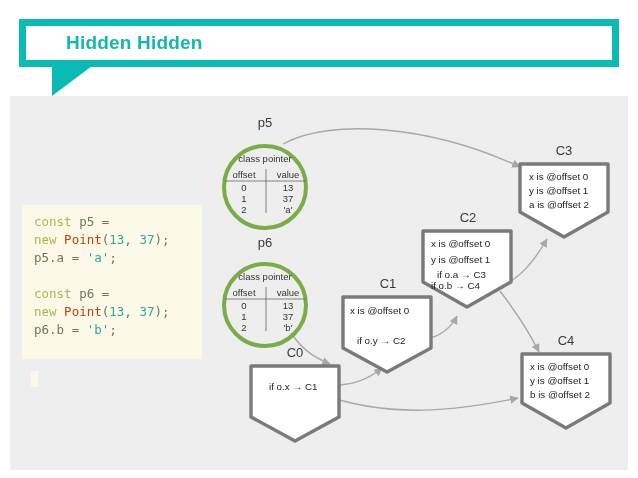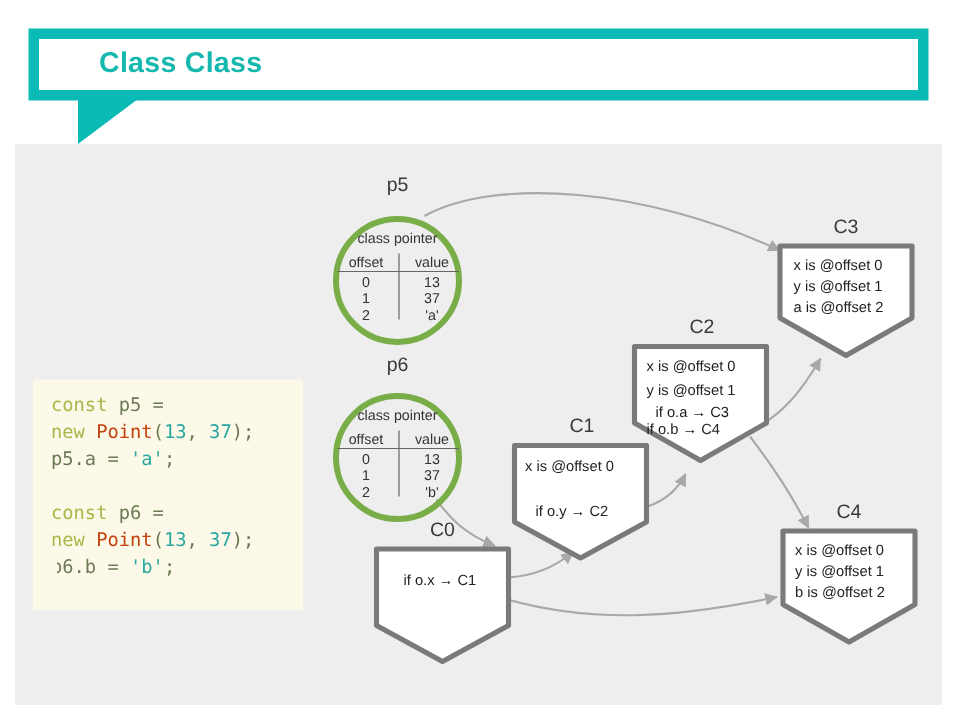--- a/index.html
+++ b/index.html
@@ -71,21 +71,20 @@
     width: 180px;
     height: 154px;
     background: #fdf9e8;
     box-sizing: border-box;
     padding: 8px 10px 8px 12px;
     font-family: "DejaVu Sans Mono", monospace;
     font-size: 12.5px;
     line-height: 18px;
     color: #6b7a55;
     white-space: pre;
-    margin-top: 48px;
   }
   .tok-kw   { color: #a6b84a; }
   .tok-fn   { color: #c2410c; }
   .tok-num  { color: #2aa8a0; }
   .tok-str  { color: #2aa8a0; }
   .tok-plain{ color: #6b7a55; }
   #code-caret {
     position: absolute;
     left: 31px;
     top: 371px;
@@ -145,21 +144,21 @@
     font-family: "Liberation Sans", sans-serif;
     font-size: 9.8px;
     fill: #222222;
   }
 </style>
 </head>
 <body>
 
 <div id="header-bubble">
   <div id="header-bubble-inner">
-    <span id="header-title">Class Class</span>
+    <span id="header-title">Hidden Hidden</span>
   </div>
 </div>
 <div id="header-tail"></div>
 
 <div id="content-panel"></div>
 
 <div id="code-block"><div><span class="tok-kw">const</span><span class="tok-plain"> p5 =</span></div><div><span class="tok-kw">new</span><span class="tok-plain"> </span><span class="tok-fn">Point</span><span class="tok-plain">(</span><span class="tok-num">13</span><span class="tok-plain">, </span><span class="tok-num">37</span><span class="tok-plain">);</span></div><div><span class="tok-plain">p5.a = </span><span class="tok-str">'a'</span><span class="tok-plain">;</span></div><div><span class="tok-plain"> </span></div><div><span class="tok-kw">const</span><span class="tok-plain"> p6 =</span></div><div><span class="tok-kw">new</span><span class="tok-plain"> </span><span class="tok-fn">Point</span><span class="tok-plain">(</span><span class="tok-num">13</span><span class="tok-plain">, </span><span class="tok-num">37</span><span class="tok-plain">);</span></div><div><span class="tok-plain">p6.b = </span><span class="tok-str">'b'</span><span class="tok-plain">;</span></div></div>
 <div id="code-caret"></div>
 
 <svg id="diagram" viewBox="0 0 638 478">

